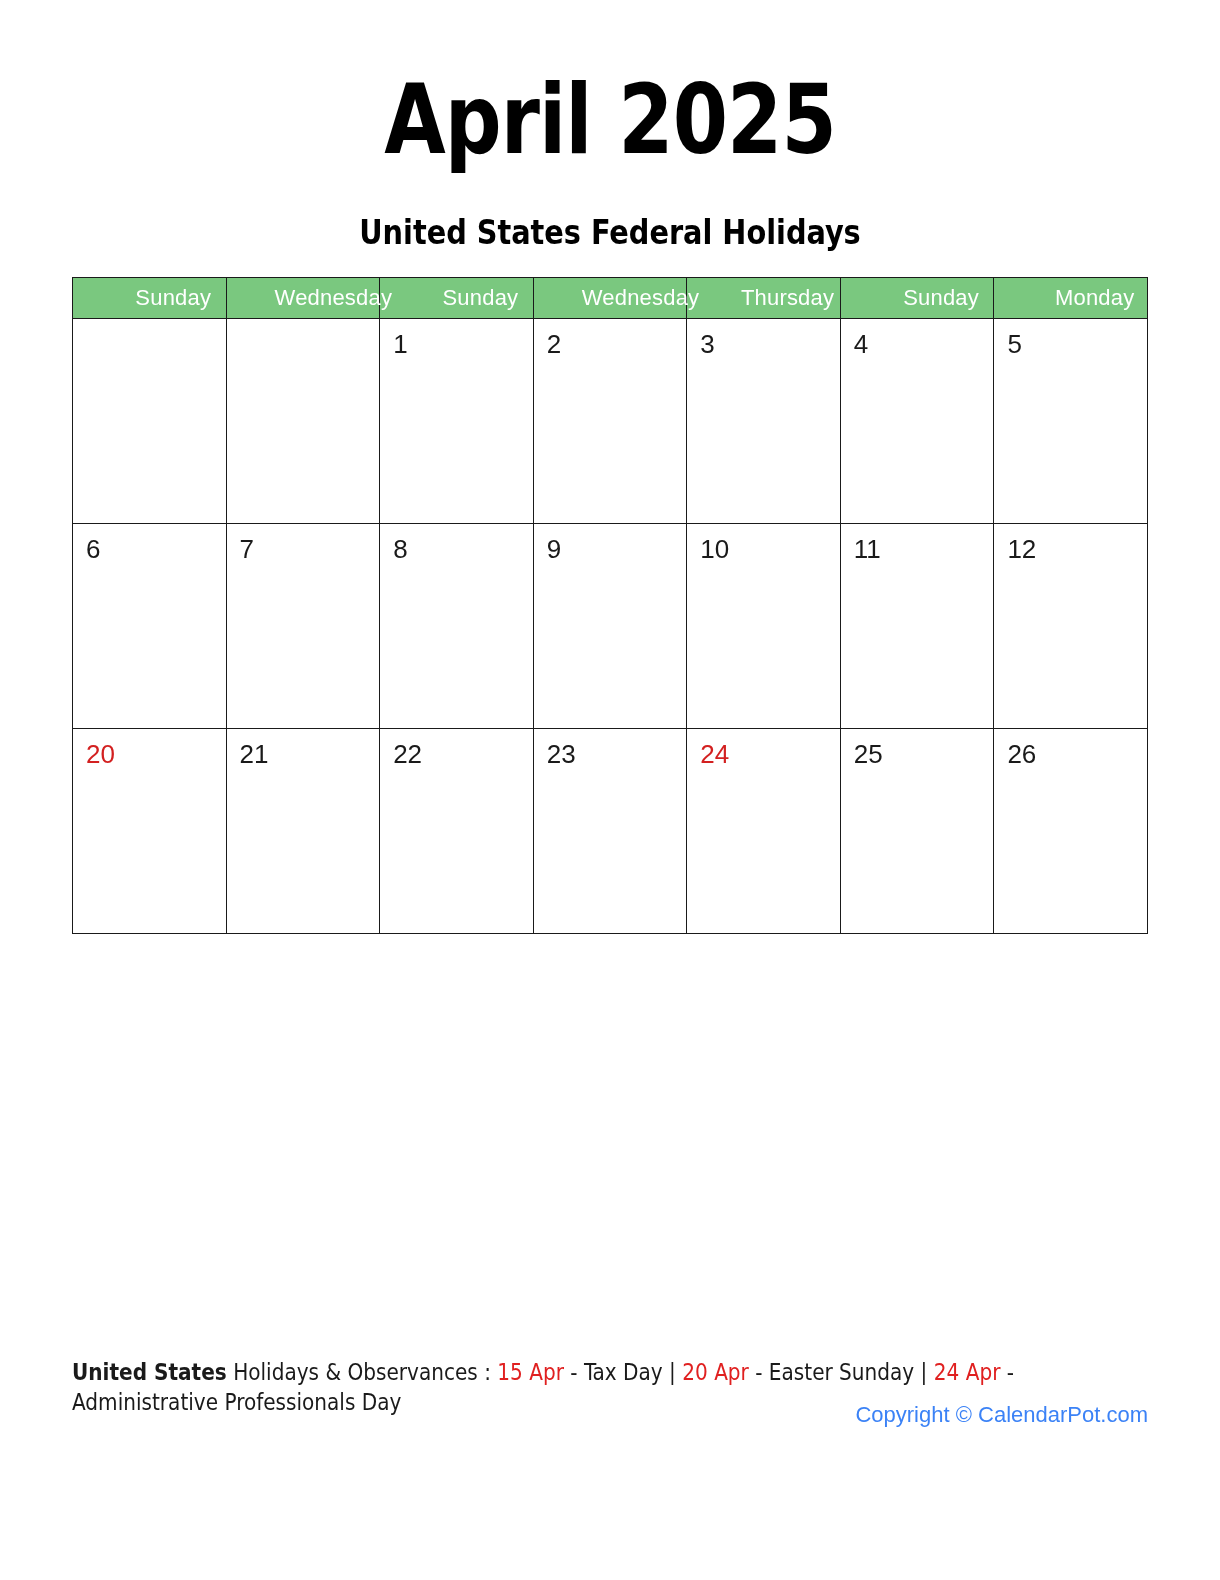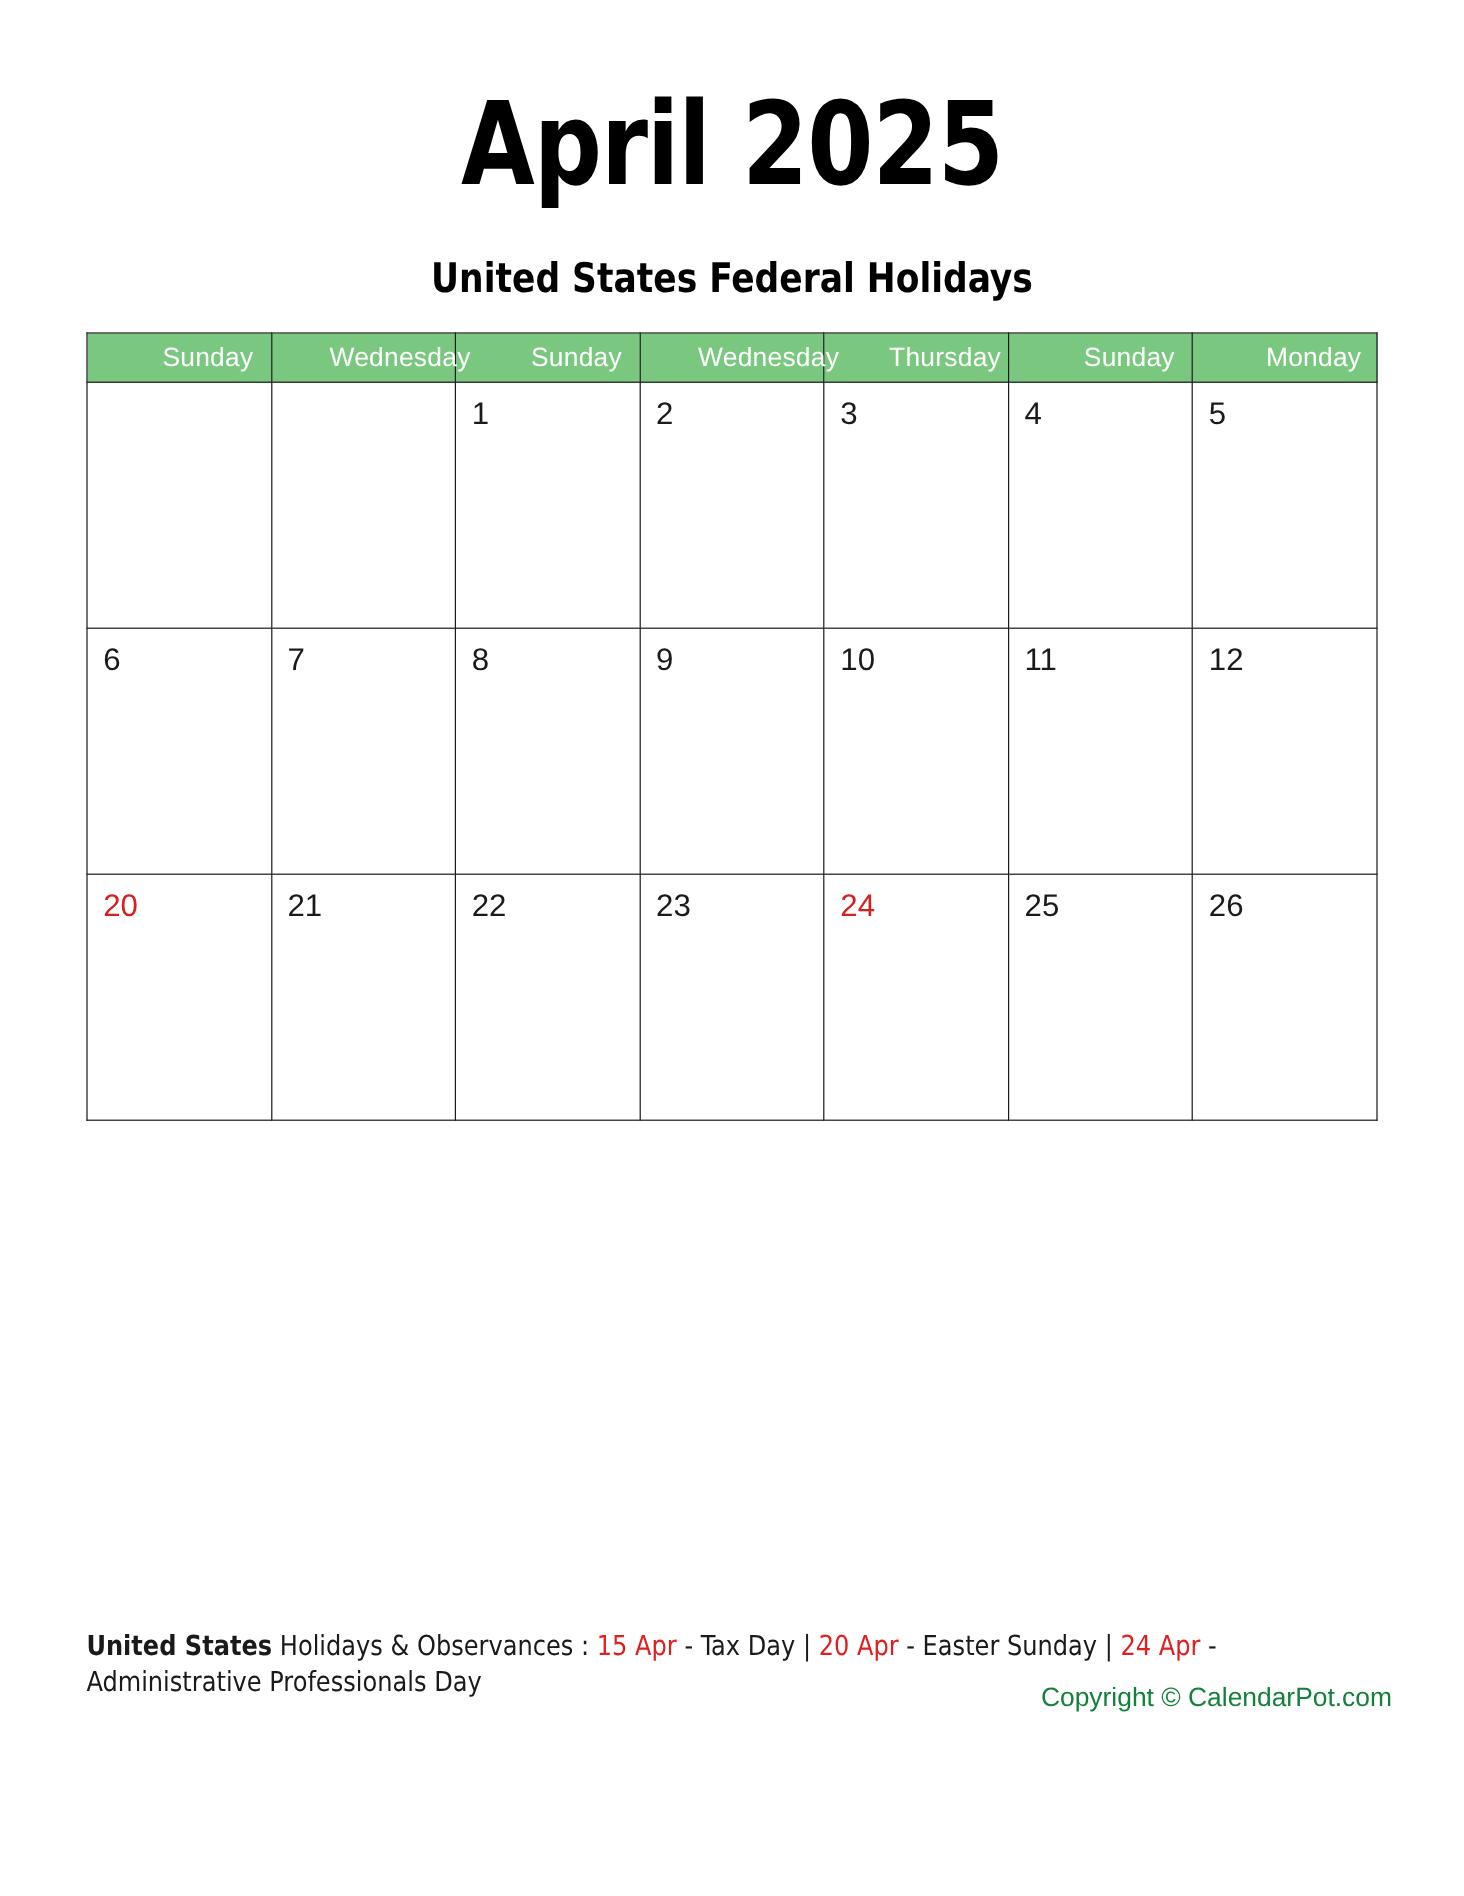--- a/index.html
+++ b/index.html
@@ -111,28 +111,28 @@
     transform-origin: left top;
   }
   .footer-note .country {
     font-weight: bold;
   }
   .footer-note .date-red {
     color: #e02020;
   }
   .copyright {
     position: absolute;
-    left: 12px;
+    left: 0;
     top: 1401px;
     width: 1148px;
     text-align: right;
     font-family: "Liberation Sans", sans-serif;
     font-size: 22px;
     line-height: 28px;
-    color: #15803d;
+    color: #3b82f6;
   }
 </style>
 </head>
 <body>
 
 <div class="page">
 
   <div class="title">April 2025</div>
 
   <div class="subtitle">United States Federal Holidays</div>

